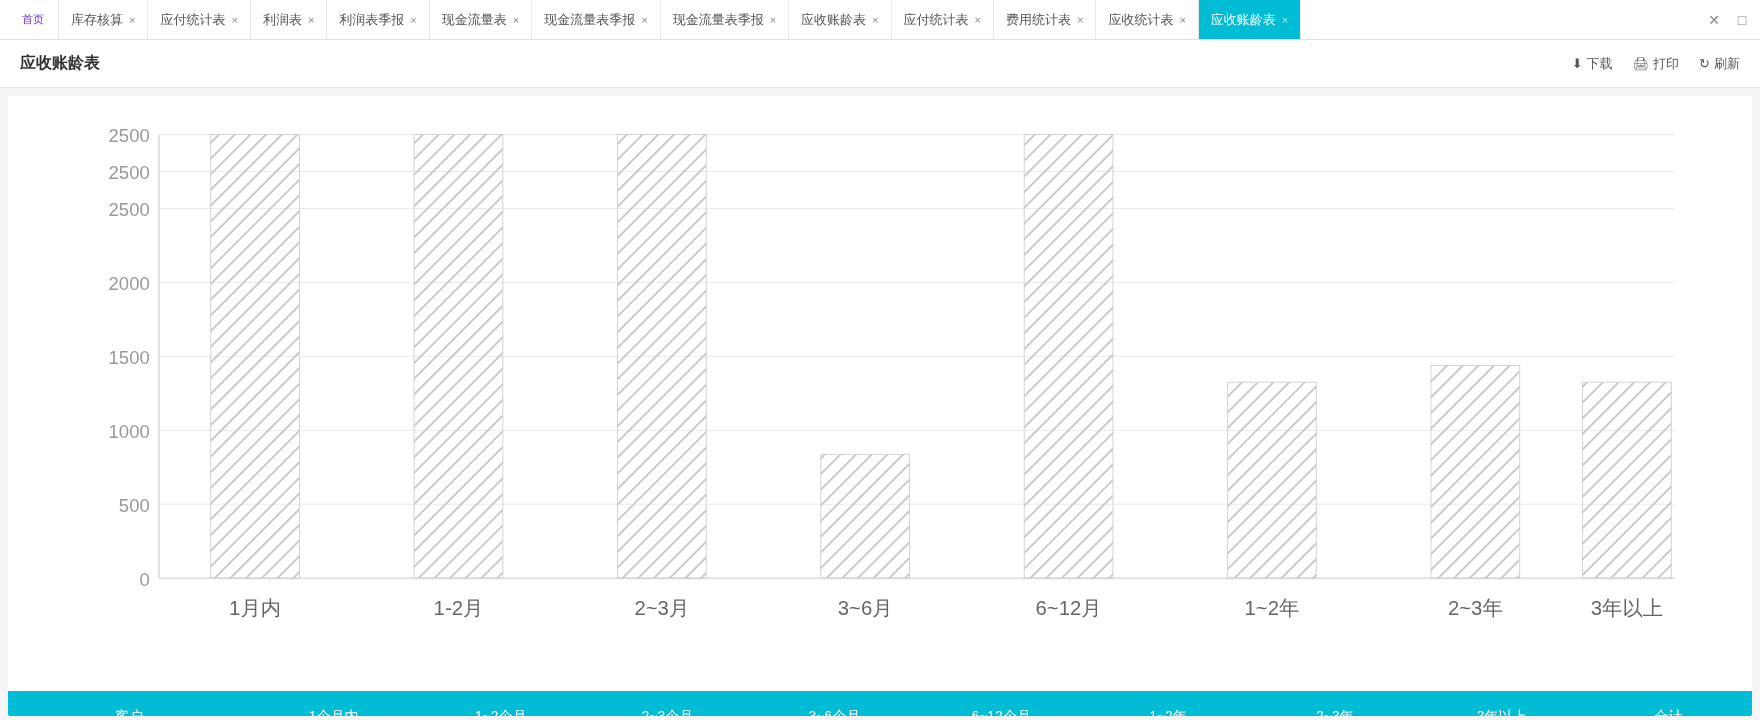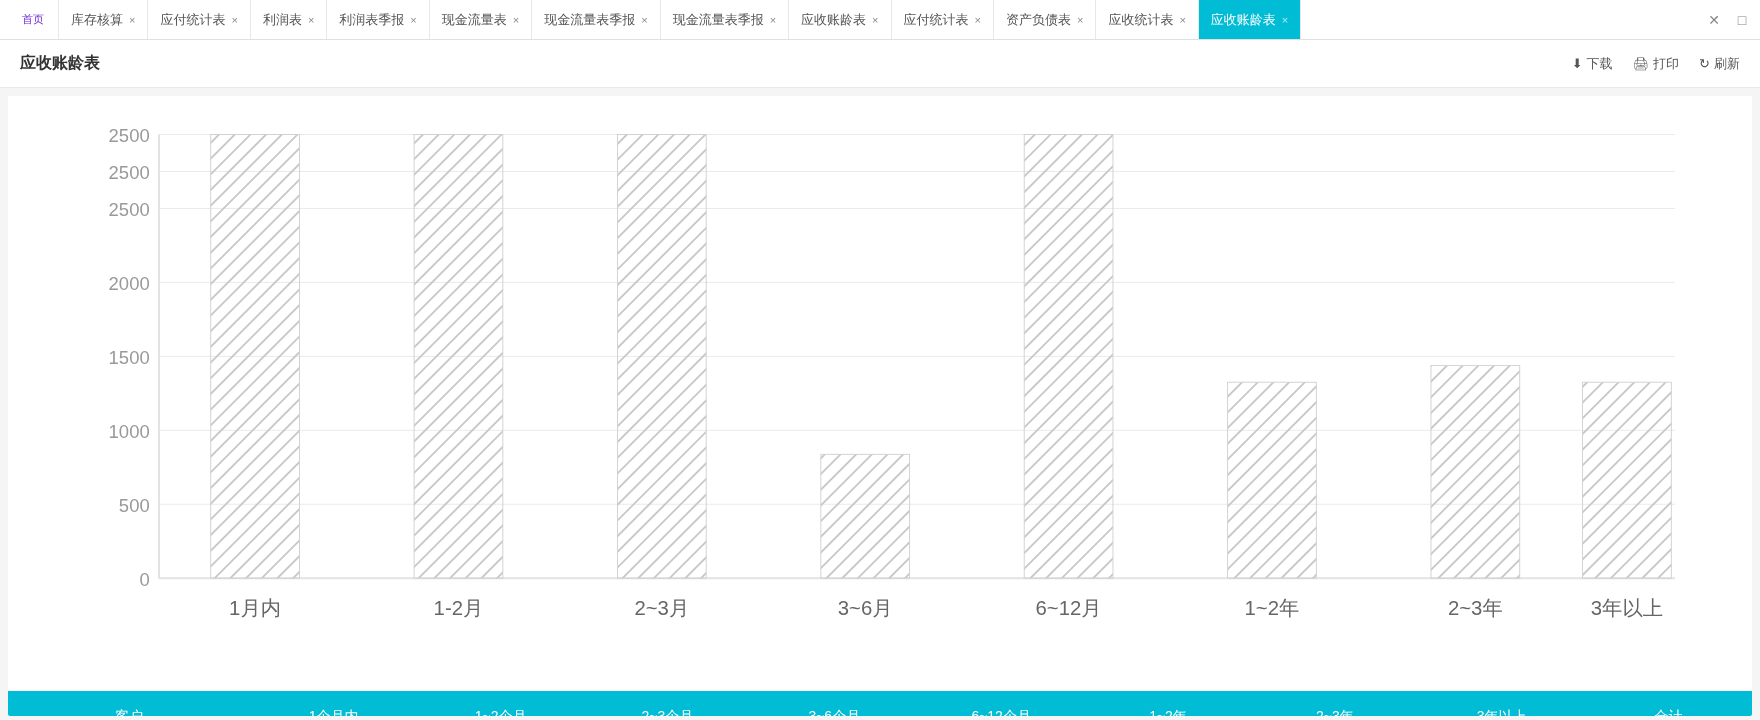--- a/index.html
+++ b/index.html
@@ -178,21 +178,21 @@
   </div>
   <div class="tab-item">
     <span>应收账龄表</span>
     <span class="close-icon">×</span>
   </div>
   <div class="tab-item">
     <span>应付统计表</span>
     <span class="close-icon">×</span>
   </div>
   <div class="tab-item">
-    <span>资产负债表</span>
+    <span>费用统计表</span>
     <span class="close-icon">×</span>
   </div>
   <div class="tab-item">
     <span>应收统计表</span>
     <span class="close-icon">×</span>
   </div>
   <div class="tab-item active">
     <span>应收账龄表</span>
     <span class="close-icon">×</span>
   </div>

